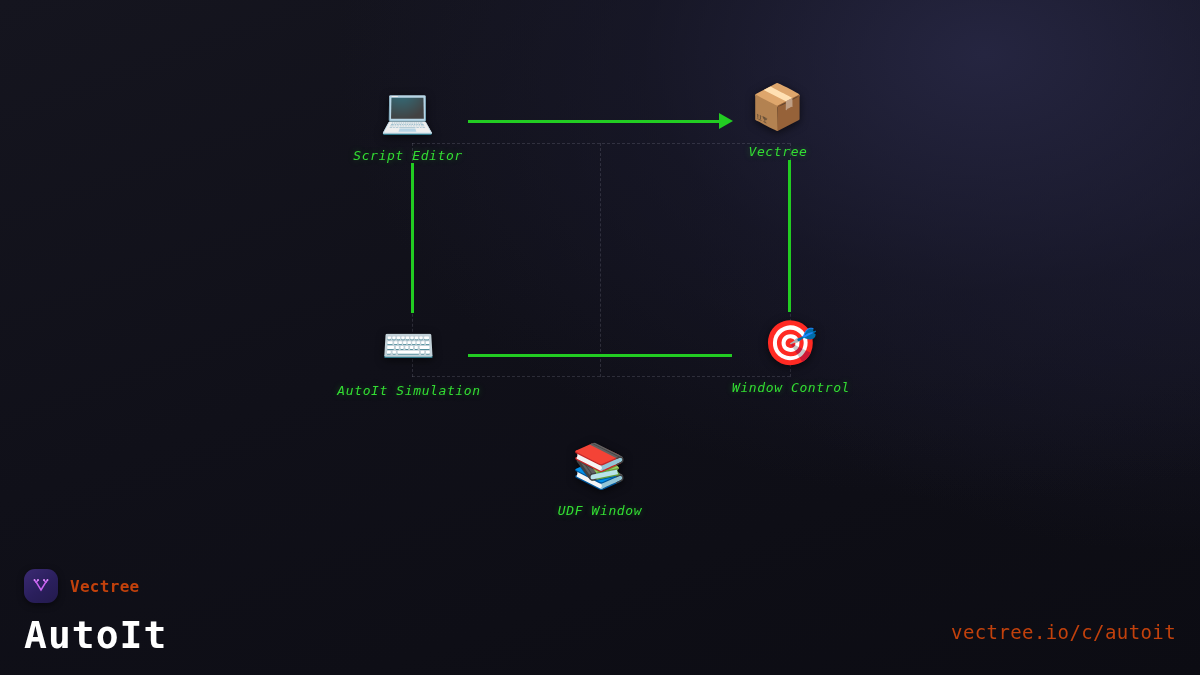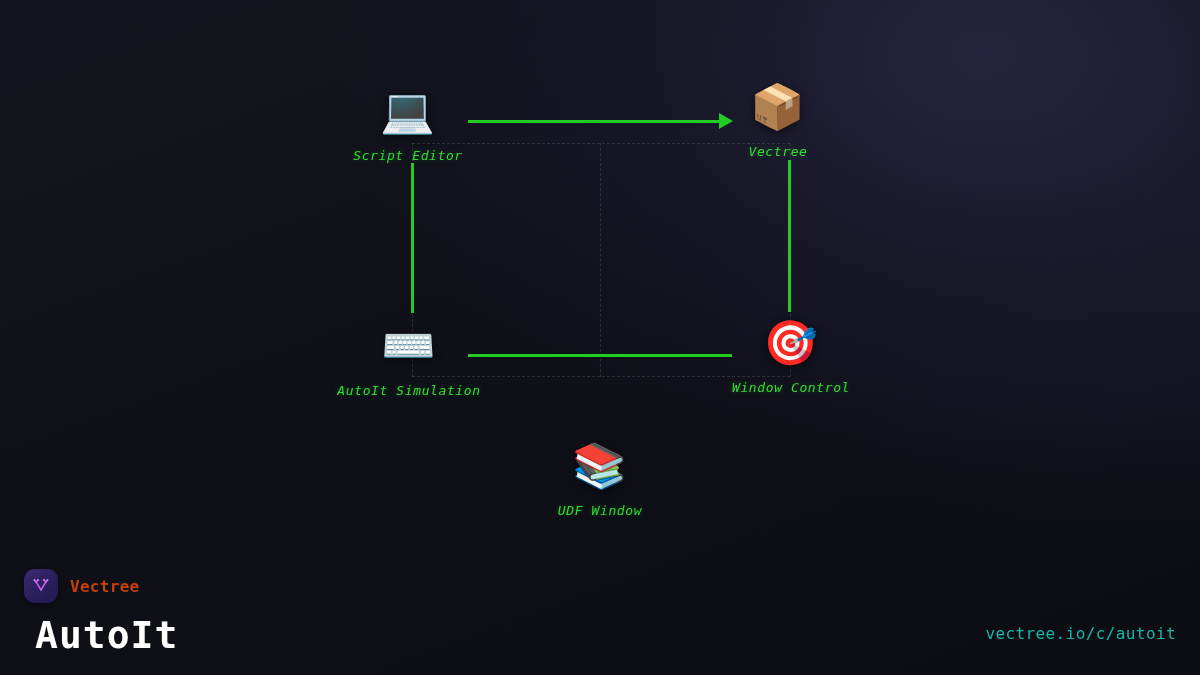--- a/index.html
+++ b/index.html
@@ -88,28 +88,27 @@
     color:#c2410c;
     letter-spacing:0.3px;
   }
   .page-title {
     margin-top:10px;
     font-family:"DejaVu Sans Mono", monospace;
     font-size:38px;
     font-weight:bold;
     color:#ffffff;
     letter-spacing:1px;
-    margin-left:11px;
   }
   .url {
     position:absolute;
     right:24px; bottom:32px;
     font-family:"DejaVu Sans Mono", monospace;
-    font-size:16px;
-    color:#14b8a6;
+    font-size:19px;
+    color:#c2410c;
     letter-spacing:0.4px;
   }
 </style>
 </head>
 <body>
 
 <div class="bg-glow"></div>
 
 <div class="canvas">
 

